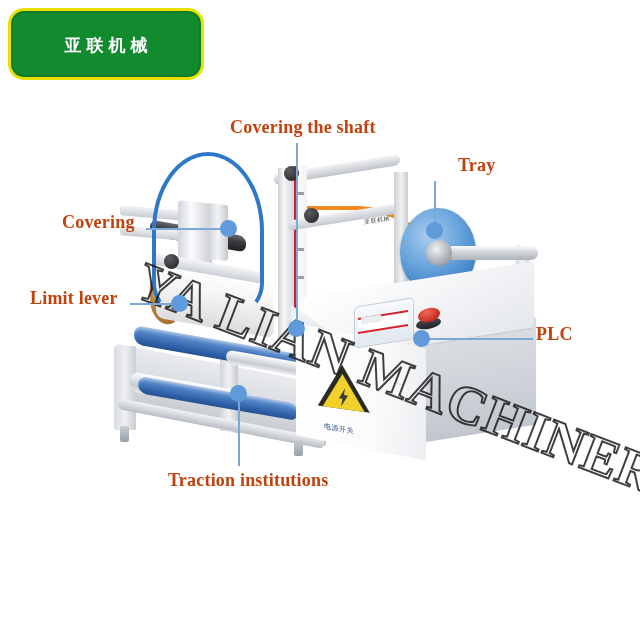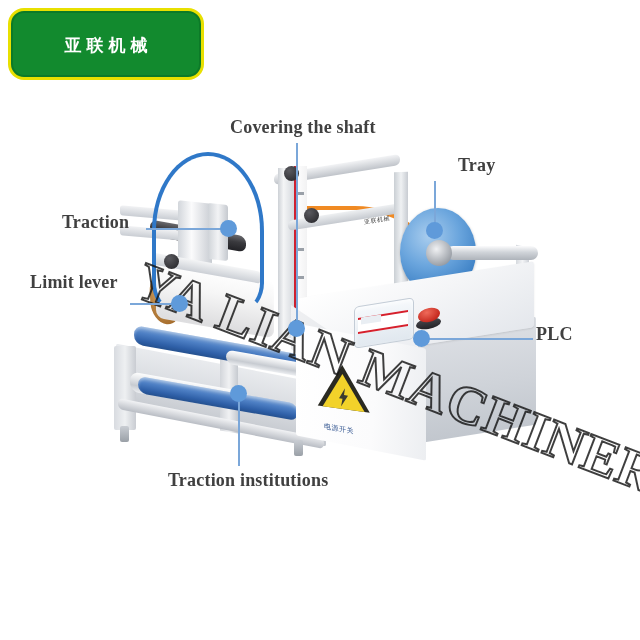--- a/index.html
+++ b/index.html
@@ -59,21 +59,21 @@
     font-weight: bold;
     letter-spacing: 5px;
     line-height: 1.1;
     margin-top: 2px;
     padding-left: 5px;
   }
 
   
   .callout {
     position: absolute;
-    color: #404040;
+    color: #c2410c;
     font-family: "Liberation Serif", "DejaVu Serif", serif;
     font-size: 18px;
     font-weight: bold;
     white-space: nowrap;
     letter-spacing: .2px;
   }
   .lead {
     position: absolute;
     background: #7ba7d9;
   }
@@ -484,25 +484,25 @@
   <div id="watermark">YA LIAN MACHINERY</div>
 
   <div class="callout" style="left:230px; top:117px;">Covering the shaft</div>
   <div class="lead lead-v" style="left:296px; top:143px; height:185px;"></div>
   <div class="dot" style="left:288px; top:320px;"></div>
 
   <div class="callout" style="left:418px; top:155px;margin-left:40px;">Tray</div>
   <div class="lead lead-v" style="left:434px; top:181px; height:48px;"></div>
   <div class="dot" style="left:426px; top:222px;"></div>
 
-  <div class="callout" style="left:62px; top:212px;">Traction</div>
+  <div class="callout" style="left:62px; top:212px;">Covering</div>
   <div class="lead lead-h" style="left:146px; top:228px; width:81px;"></div>
   <div class="dot" style="left:220px; top:220px;"></div>
 
-  <div class="callout" style="left:30px; top:272px;">Limit lever</div>
+  <div class="callout" style="left:30px; top:288px;">Limit lever</div>
   <div class="lead lead-h" style="left:130px; top:303px; width:48px;"></div>
   <div class="dot" style="left:171px; top:295px;"></div>
 
   <div class="callout" style="left:536px; top:324px;">PLC</div>
   <div class="lead lead-h" style="left:421px; top:338px; width:112px;"></div>
   <div class="dot" style="left:413px; top:330px;"></div>
 
   <div class="callout" style="left:168px; top:470px;">Traction institutions</div>
   <div class="lead lead-v" style="left:238px; top:398px; height:68px;"></div>
   <div class="dot" style="left:230px; top:385px;"></div>

